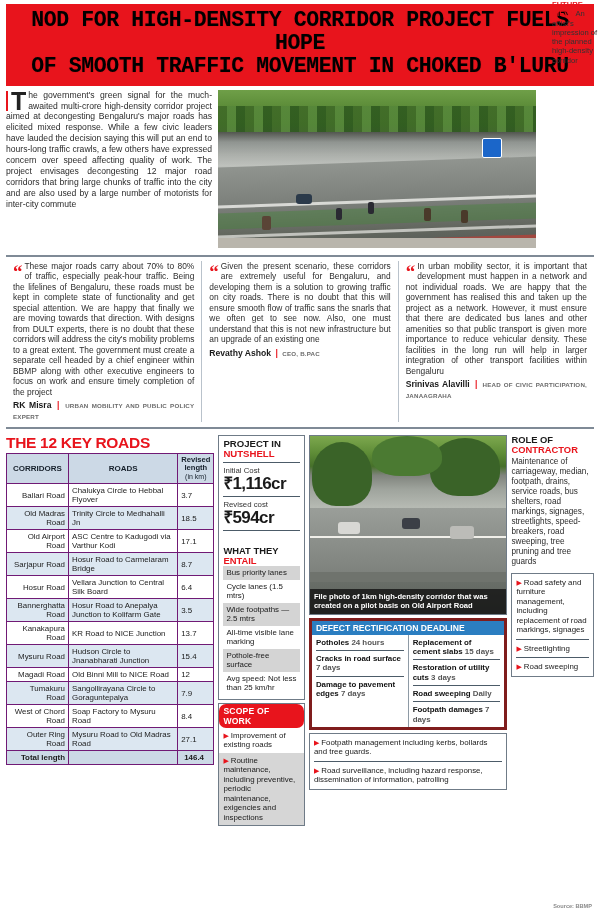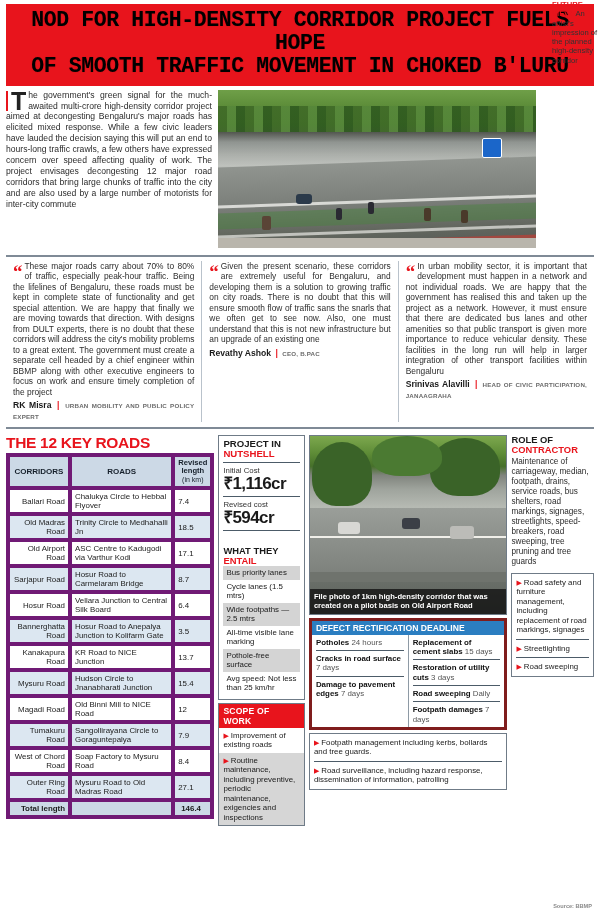--- a/index.html
+++ b/index.html
@@ -108,21 +108,21 @@
   .col-nut   { width: 88px; margin-left: 4px;}
   .col-mid   { width: 202px; margin-left: 4px;}
   .col-role  { width: 84px; margin-left: 4px;}
 
   .sec-title-red {
     color:#e8141c; font-weight:bold; font-size:15.5px; letter-spacing:-0.3px;
     line-height:1; margin-bottom:3px;
   }
   table.roads { width:100%; border-collapse: collapse; font-size:7.9px; }
   table.roads th, table.roads td {
-    border:4px solid #701a75; padding:2px 3px; vertical-align:middle;
+    border:1px solid #701a75; padding:2px 3px; vertical-align:middle;
   }
   table.roads thead th { background:#ccd9e6; font-weight:bold; font-size:8px; color:#16202b; text-align:center;}
   table.roads thead th.rl { font-size:7.6px; line-height:1.1;}
   table.roads th.rl small { font-weight:normal; font-size:7px;}
   table.roads td.corr { text-align:right; font-weight:normal; color:#1c1c1c; width:62px;margin-left:7px;}
   table.roads td.road { color:#1c1c1c; }
   table.roads td.len  { text-align:left; width:34px; font-weight:normal;}
   table.roads tr.alt td { background:#dce7f1; }
   table.roads tr.total td { background:#ccd9e6; font-weight:bold;padding-left:6px;}
   .nut { border:1px solid #6f7b87; padding:3px 4px 4px 4px; }
@@ -133,21 +133,21 @@
   .nut-val { font-size:17px; font-weight:bold; letter-spacing:-0.6px; line-height:1.05;}
   .entail-h { font-size:9.4px; font-weight:bold; line-height:1.08; margin-top:15px;}
   .entail-h .red { color:#e8141c; }
   ul.entail { list-style:none; font-size:7.9px; line-height:1.2; }
   ul.entail li { padding:2px 3px; }
   ul.entail li.sh { background:#d4d4d4; }
 
   .scope {
     margin-top:3px; border:1px solid #6f7b87;
   }
-  .scope-h { background:#e8141c; color:#fff; font-weight:bold; font-size:8.6px; padding:2px 4px; letter-spacing:.2px;}
+  .scope-h { background:#e8141c; color:#fff; font-weight:bold; font-size:8.6px; padding:2px 4px; letter-spacing:.2px;border-radius:7px;}
   .scope ul { list-style:none; font-size:7.9px; line-height:1.2;}
   .scope li { padding:3px 4px; }
   .scope li.sh { background:#d6d6d6; }
   .arrow { color:#e8141c; font-size:7px; margin-right:2px;}
 
   
   .photo2 { width:100%; height:180px; position:relative; overflow:hidden; border:1px solid #6f7b87;
     background: linear-gradient(to bottom,#7da84e 0%,#5d8b36 10%,#46702a 17%,#7f837c 22%,#9fa49d 30%,#b6bab3 40%,#9ba09a 52%,#7f847e 66%,#6a6f69 80%,#5a5f59 100%);}
   .photo2 .tree { position:absolute; background:#3a6328; border-radius:50% 50% 40% 40%;}
   .photo2 .rd { position:absolute; left:-5%; width:110%; background:#8b8f8a;}
@@ -157,21 +157,21 @@
     font-size:7.6px; line-height:1.25; padding:3px 4px; font-weight:bold;
   }
   .defect { margin-top:3px; border:3px solid #7f1d1d;}
   .defect-h { background:#2b7ec1; color:#fff; font-weight:bold; font-size:8.6px; padding:2px 4px;}
   .defect-cols { display:flex; }
   .defect-col { flex:1; padding:0 4px; }
   .defect-col + .defect-col { border-left:1px solid #8e9aa5;}
   .defect-col div.item { font-size:7.9px; line-height:1.18; padding:3px 0; border-bottom:1px solid #4c5b68;}
   .defect-col div.item:last-child { border-bottom:none; }
   .defect-col b { font-weight:bold; color:#111; }
-  .defect-col span { color:#555; font-weight:normal;}
+  .defect-col span { color:#555; font-weight:bold;}
 
   .work { display:flex; margin-top:3px;}
   .work-col { flex:1; border:1px solid #6f7b87; border-left:none; padding:0 4px;}
   .work-col:first-child { border-left:1px solid #6f7b87;}
   .work-col div.w { font-size:7.9px; line-height:1.2; padding:4px 0; border-bottom:1px solid #4c5b68;}
   .work-col div.w:last-child { border-bottom:none;}
 
   
   .role-h { font-size:9.4px; font-weight:bold; line-height:1.08;}
   .role-h .red { color:#e8141c; }
@@ -268,21 +268,21 @@
             <th class="rl">
               <span>Revised length</span><br>
               <small>(in km)</small>
             </th>
           </tr>
         </thead>
         <tbody id="roads-body">
             <tr>
               <td class="corr">Ballari Road</td>
               <td class="road">Chalukya Circle to Hebbal Flyover</td>
-              <td class="len">7.4</td>
+              <td class="len">3.7</td>
             </tr>
             <tr class="alt">
               <td class="corr">Old Madras Road</td>
               <td class="road">Trinity Circle to Medhahalli Jn</td>
               <td class="len">18.5</td>
             </tr>
             <tr>
               <td class="corr">Old Airport Road</td>
               <td class="road">ASC Centre to Kadugodi via Varthur Kodi</td>
               <td class="len">17.1</td>

